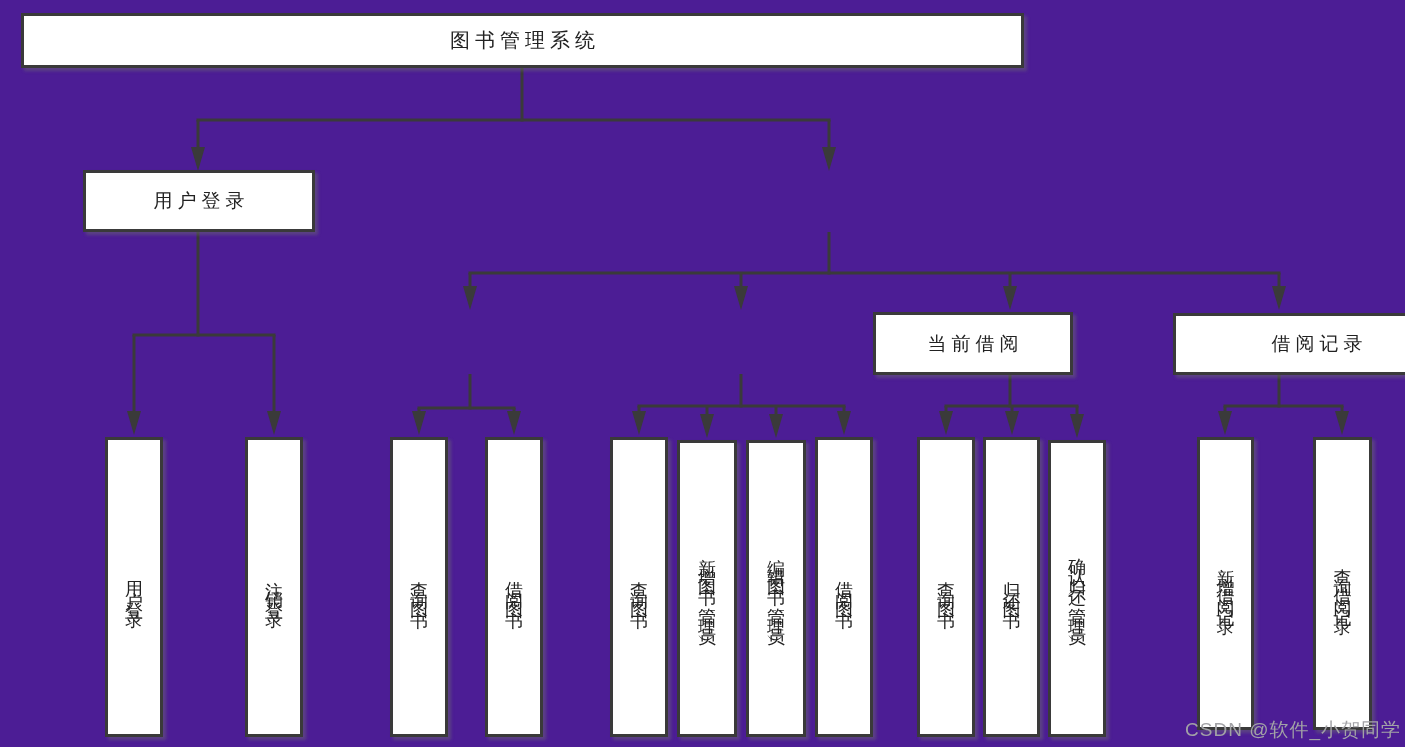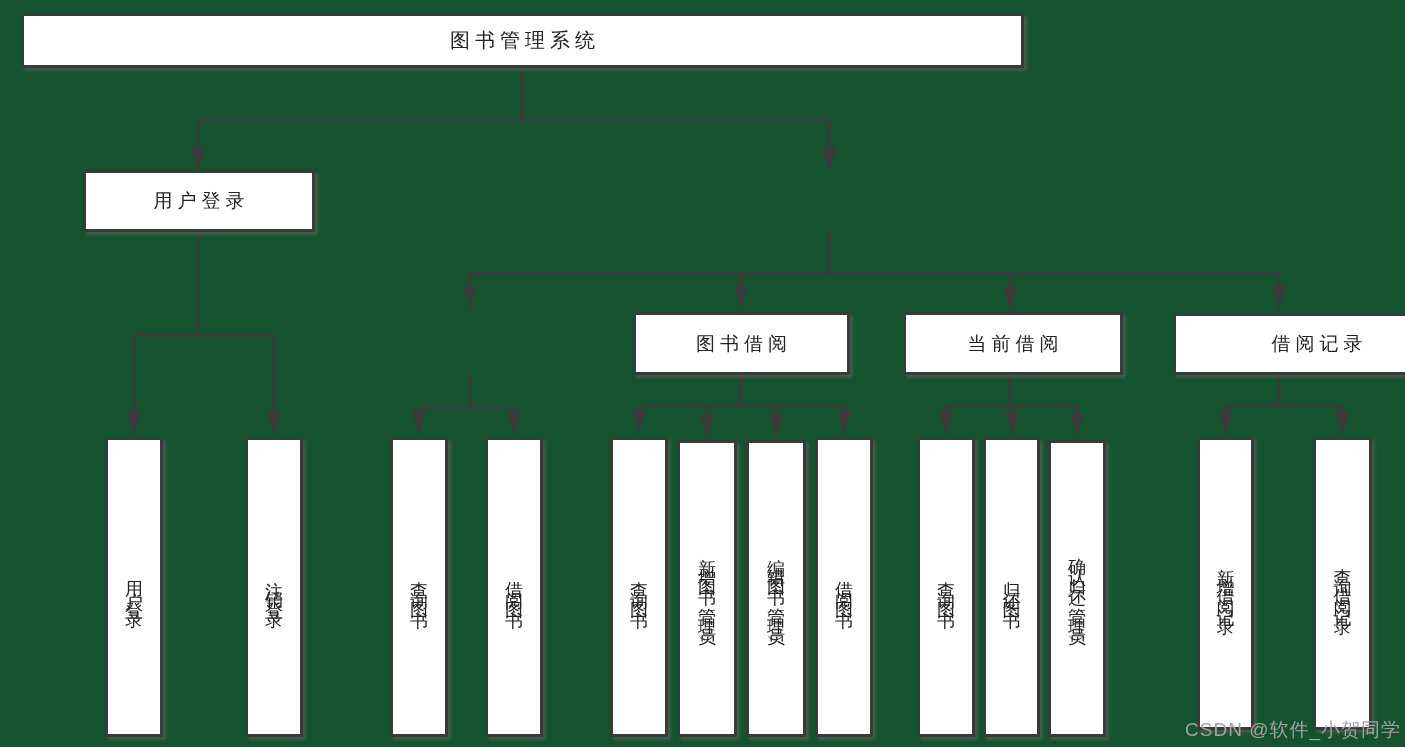--- a/index.html
+++ b/index.html
@@ -4,21 +4,21 @@
 <style>
   html, body {
     margin: 0;
     padding: 0;
     background: #ffffff;
   }
   .stage {
     position: relative;
     width: 1405px;
     height: 747px;
-    background: #14532d;
+    background: #4c1d95;
     overflow: hidden;
     font-family: "Liberation Sans", "DejaVu Sans", sans-serif;
     color: #222222;
   }
   .wires {
     position: absolute;
     left: 0;
     top: 0;
     z-index: 1;
   }
@@ -125,22 +125,21 @@
       <polygon points="1070,414 1084,414 1077,438"></polygon>
       <polygon points="1218,411 1232,411 1225,435"></polygon>
       <polygon points="1335,411 1349,411 1342,435"></polygon>
     </g>
   </svg>
 
   <div class="box title-box" style="left:21px; top:13px; width:1003px; height:55px;">图书管理系统</div>
 
   <div class="box" style="left:83px; top:170px; width:232px; height:62px;">用户登录</div>
 
-  <div class="box" style="left:633px; top:312px; width:217px; height:63px;">图书借阅</div>
-  <div class="box" style="left:903px; top:312px; width:220px; height:63px;">当前借阅</div>
+  <div class="box" style="left:873px; top:312px; width:200px; height:63px;">当前借阅</div>
   <div class="box" style="left:1173px; top:313px; width:259px; height:62px;padding-left:29px;">借阅记录</div>
 
   <div class="box vbox" style="left:105px; top:437px; width:58px; height:300px;">用户登录</div>
   <div class="box vbox" style="left:245px; top:437px; width:58px; height:300px;">注销登录</div>
 
   <div class="box vbox" style="left:390px; top:437px; width:58px; height:300px;">查询图书</div>
   <div class="box vbox" style="left:485px; top:437px; width:58px; height:300px;">借阅图书</div>
 
   <div class="box vbox" style="left:610px; top:437px; width:58px; height:300px;">查询图书</div>
   <div class="box vbox" style="left:677px; top:440px; width:60px; height:297px;">新增图书（管理员）</div>

